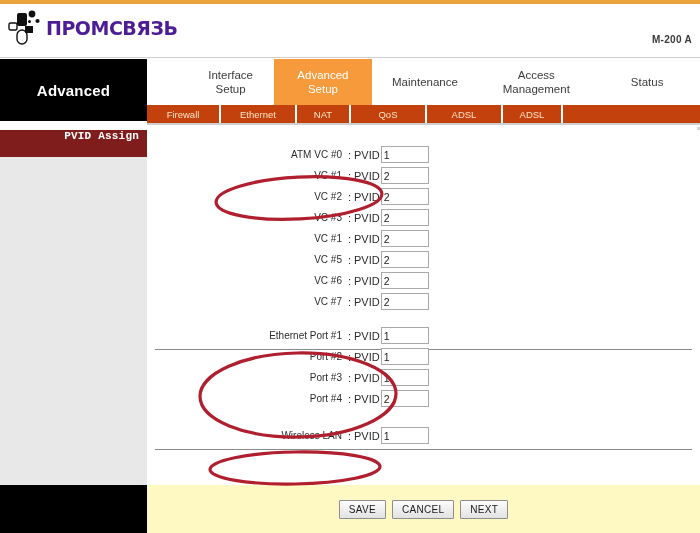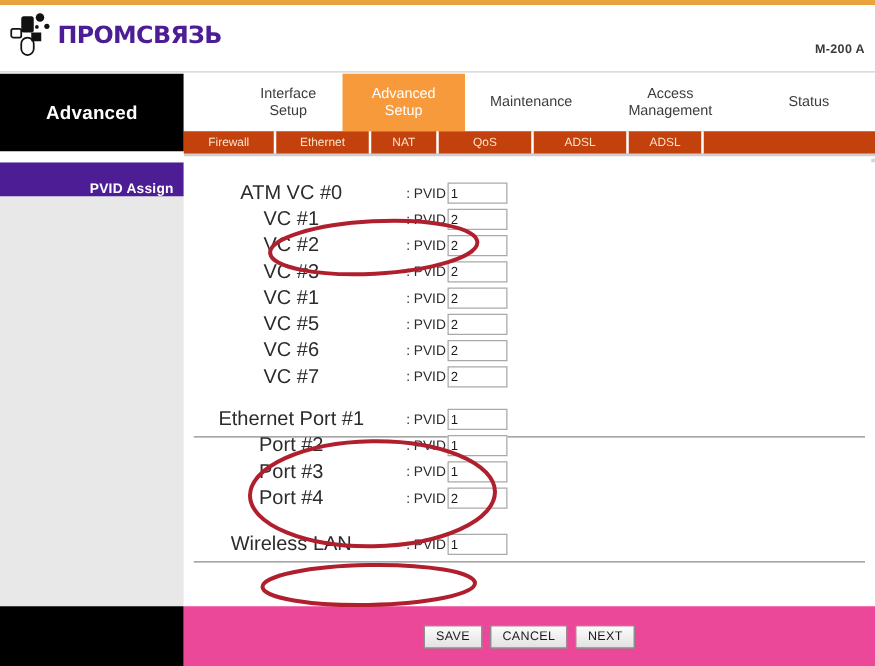--- a/index.html
+++ b/index.html
@@ -106,23 +106,23 @@
     background:#ffffff;
   }
 
   
   .sidebar{
     position:absolute;left:0;top:130px;width:147px;height:355px;
     background:#e8e8e8;
   }
   .sidebar-header{
     position:absolute;left:0;top:0;width:147px;height:27px;
-    background:#4c1d95;
-    display:flex;align-items:flex-end;justify-content:flex-end;
-    box-sizing:border-box;padding-right:8px;
+    background:#7f1d1d;
+    display:flex;align-items:flex-start;justify-content:flex-end;
+    box-sizing:border-box;padding-right:8px;font-family:Liberation Mono, monospace;
   }
   .sidebar-header span{
     color:#ffffff;font-size:11px;font-weight:bold;letter-spacing:0.2px;
   }
   .sidebar-footer{
     position:absolute;left:0;top:485px;width:147px;height:48px;
     background:#000000;
   }
 
   .content{
@@ -138,24 +138,25 @@
   .group{position:absolute;left:0;width:553px;}
   .g-atm{top:14px;}
   .g-eth{top:195px;}
   .g-wlan{top:295px;}
 
   .row{
     height:21px;display:flex;align-items:center;
     position:relative;
   }
   .row-label{
-    width:175px;text-align:center;
-    font-size:16px;color:#2b2b2b;
+    width:175px;text-align:right;
+    font-size:10px;color:#2b2b2b;
     padding-right:3px;box-sizing:border-box;
     white-space:nowrap;
+    margin-left:23px;
   }
   .row-colon{
     width:9px;text-align:center;font-size:11px;color:#2b2b2b;
   }
   .row-pvid{
     font-size:11px;color:#2b2b2b;padding-right:1px;
   }
   .pvid-input{
     width:48px;height:17px;
     border:1px solid #a9a9a9;
@@ -172,21 +173,21 @@
   .divider{
     position:absolute;left:8px;width:537px;height:1px;
     background:#8a8a8a;
   }
   .div1{top:219px;}
   .div2{top:319px;}
 
   
   .footer{
     position:absolute;left:147px;top:485px;width:553px;height:48px;
-    background:#ec4899;
+    background:#fef9c3;
     display:flex;align-items:center;justify-content:center;
   }
   .footer-gap{
     position:absolute;left:147px;top:482px;width:553px;height:3px;
     background:#ffffff;
   }
   .btn{
     font-family:"Liberation Sans", sans-serif;
     font-size:10px;color:#1a1a1a;
     background:linear-gradient(#fcfcfc,#e2e2e2);

